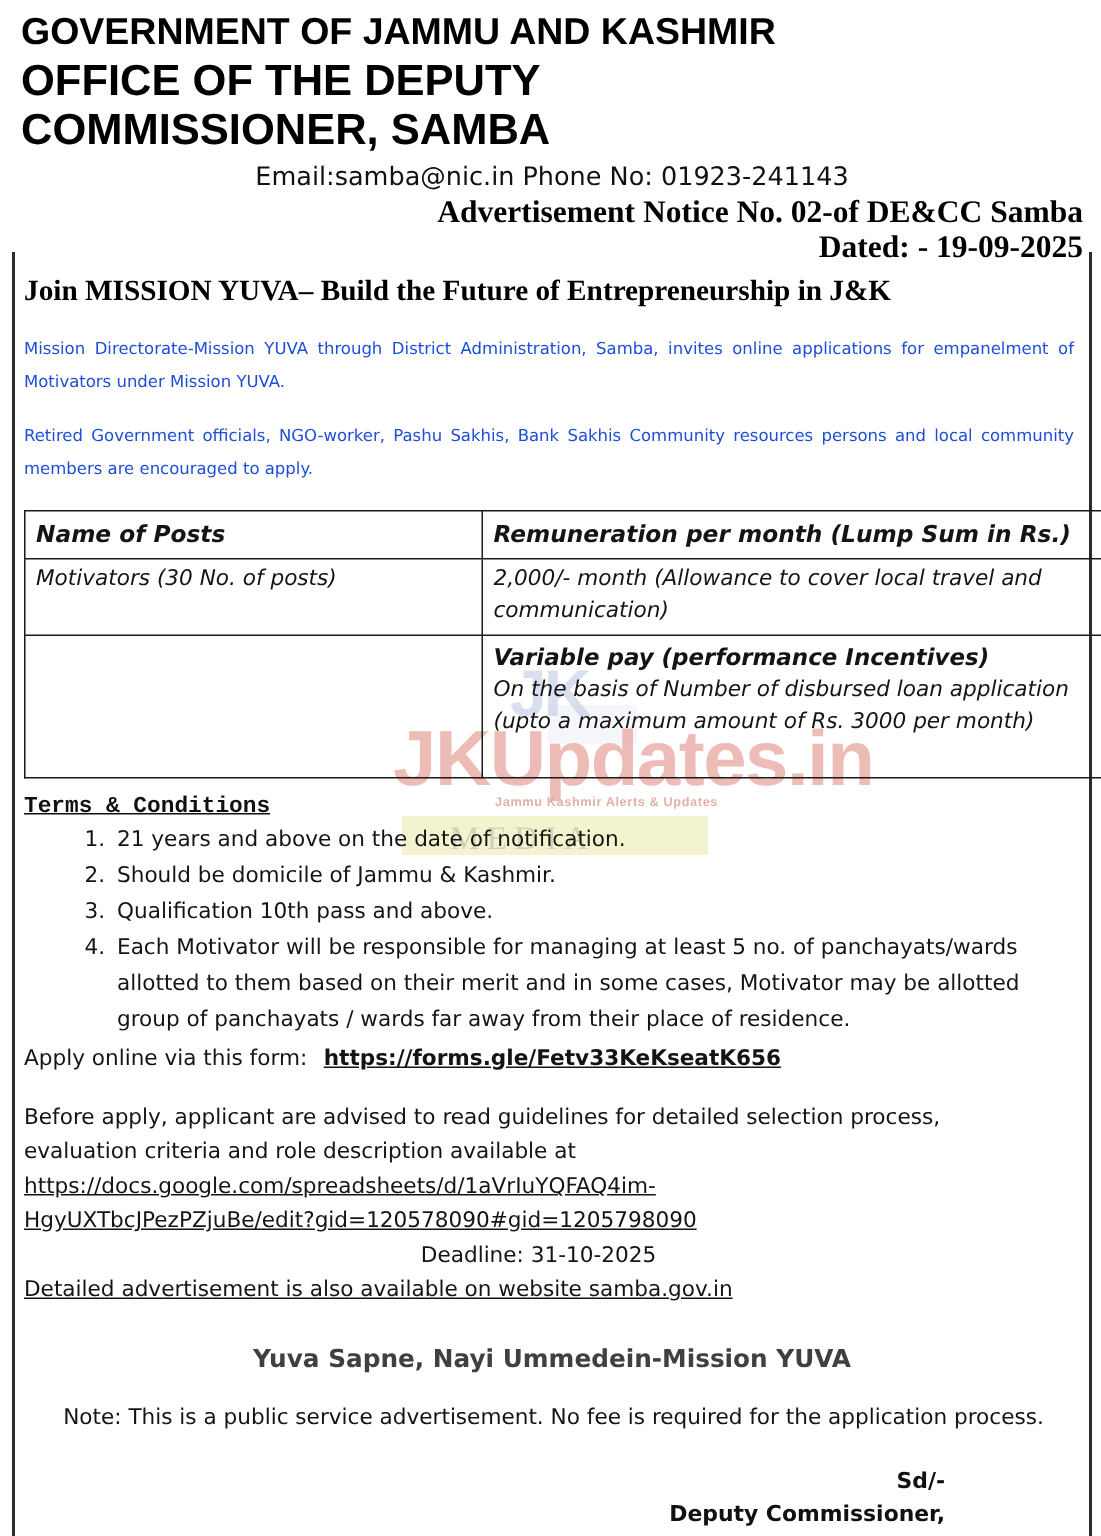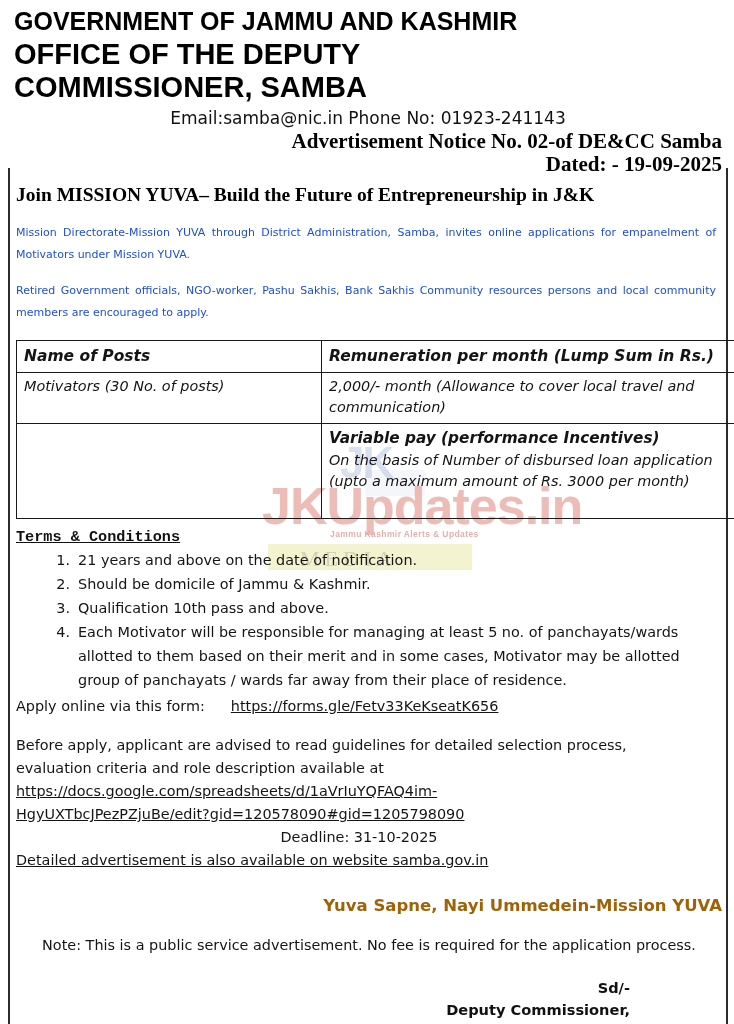--- a/index.html
+++ b/index.html
@@ -186,21 +186,21 @@
   }
 
   .apply-line {
     font-family: "DejaVu Sans", sans-serif;
     font-size: 14.4px;
     line-height: 24px;
     color: #141414;
     padding-left: 2px;
     padding-top: 2px;
   }
-  .apply-line .u { text-decoration: underline; margin-left: 26px; }
+  .apply-line .u { text-decoration: underline; margin-left: 11px; font-weight: bold; }
 
   .before-block {
     font-family: "DejaVu Sans", sans-serif;
     font-size: 14.4px;
     line-height: 23px;
     color: #141414;
     padding-left: 2px;
     padding-top: 16px;
     padding-right: 20px;
   }
@@ -215,26 +215,26 @@
     line-height: 23px;
     text-align: center;
   }
   .detailed {
     display: block;
     text-decoration: underline;
     line-height: 23px;
   }
 
   .slogan {
-    text-align: right;
+    text-align: center;
     font-family: "DejaVu Sans", sans-serif;
     font-weight: bold;
     font-size: 16.5px;
     line-height: 24px;
-    color: #a16207;
+    color: #404040;
     padding-top: 22px;
   }
   .note {
     font-family: "DejaVu Sans", sans-serif;
     font-size: 14.4px;
     line-height: 23px;
     color: #141414;
     padding-top: 16px;
     padding-left: 2px;
     text-align: center;

